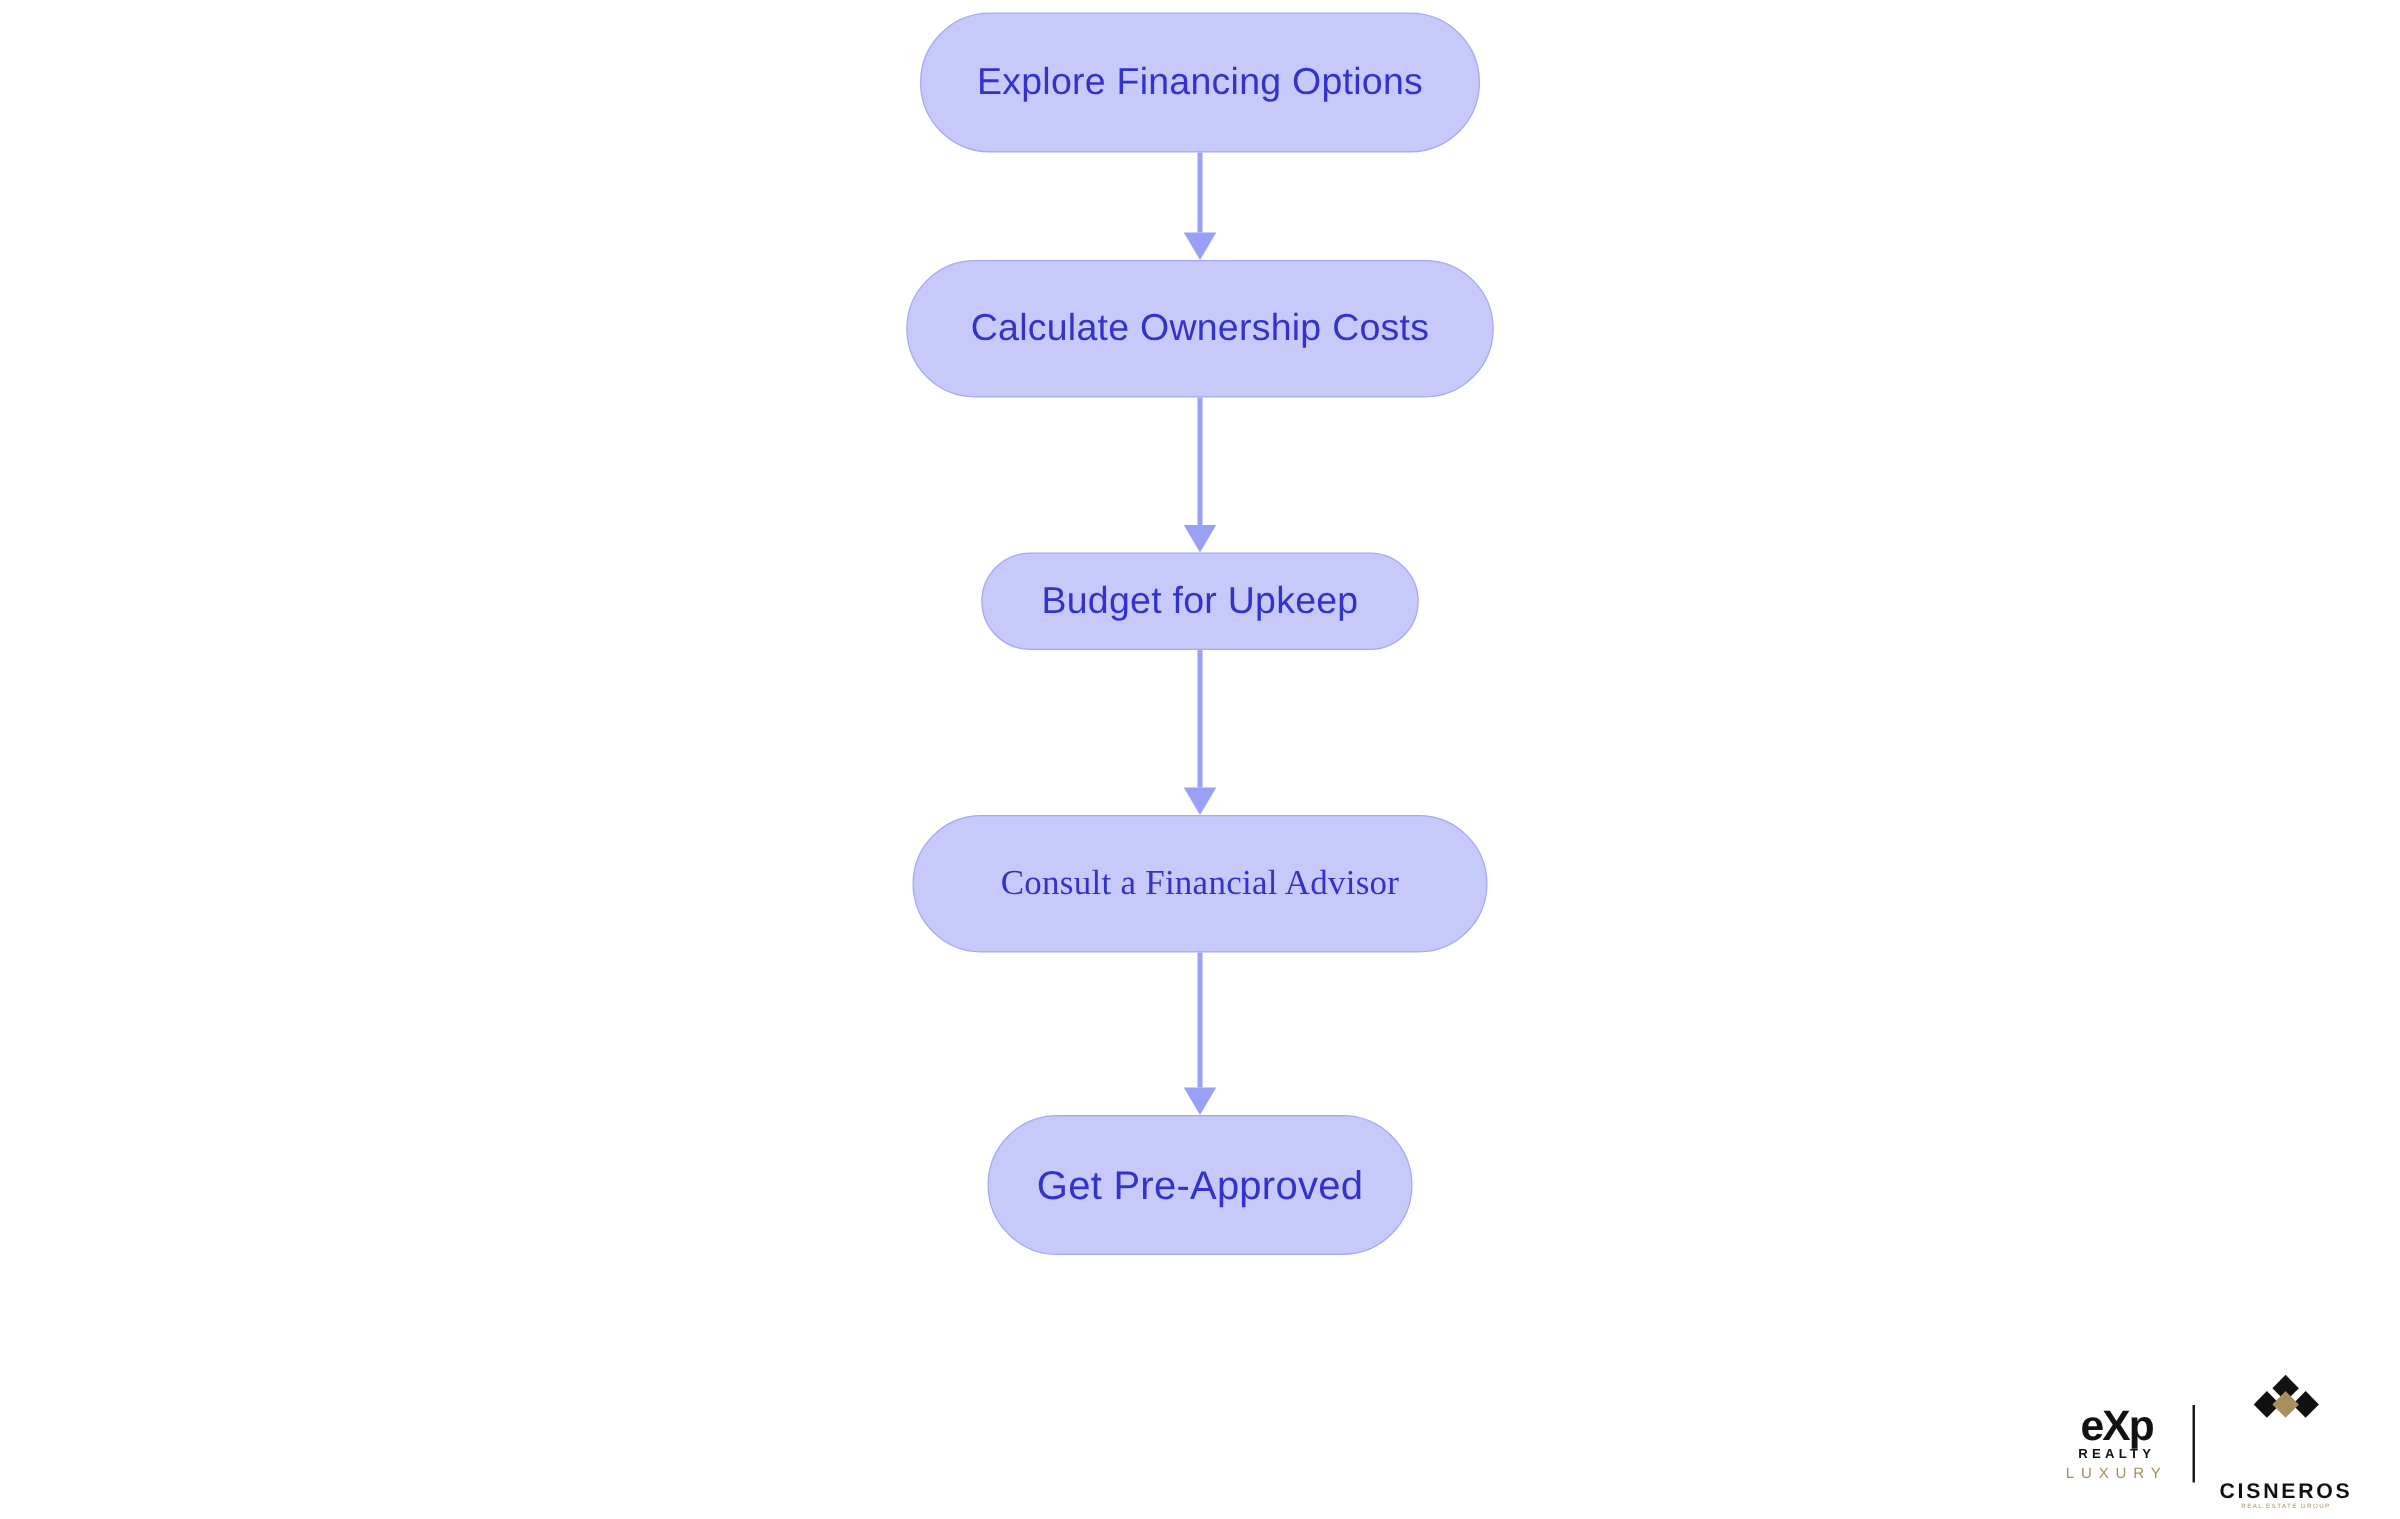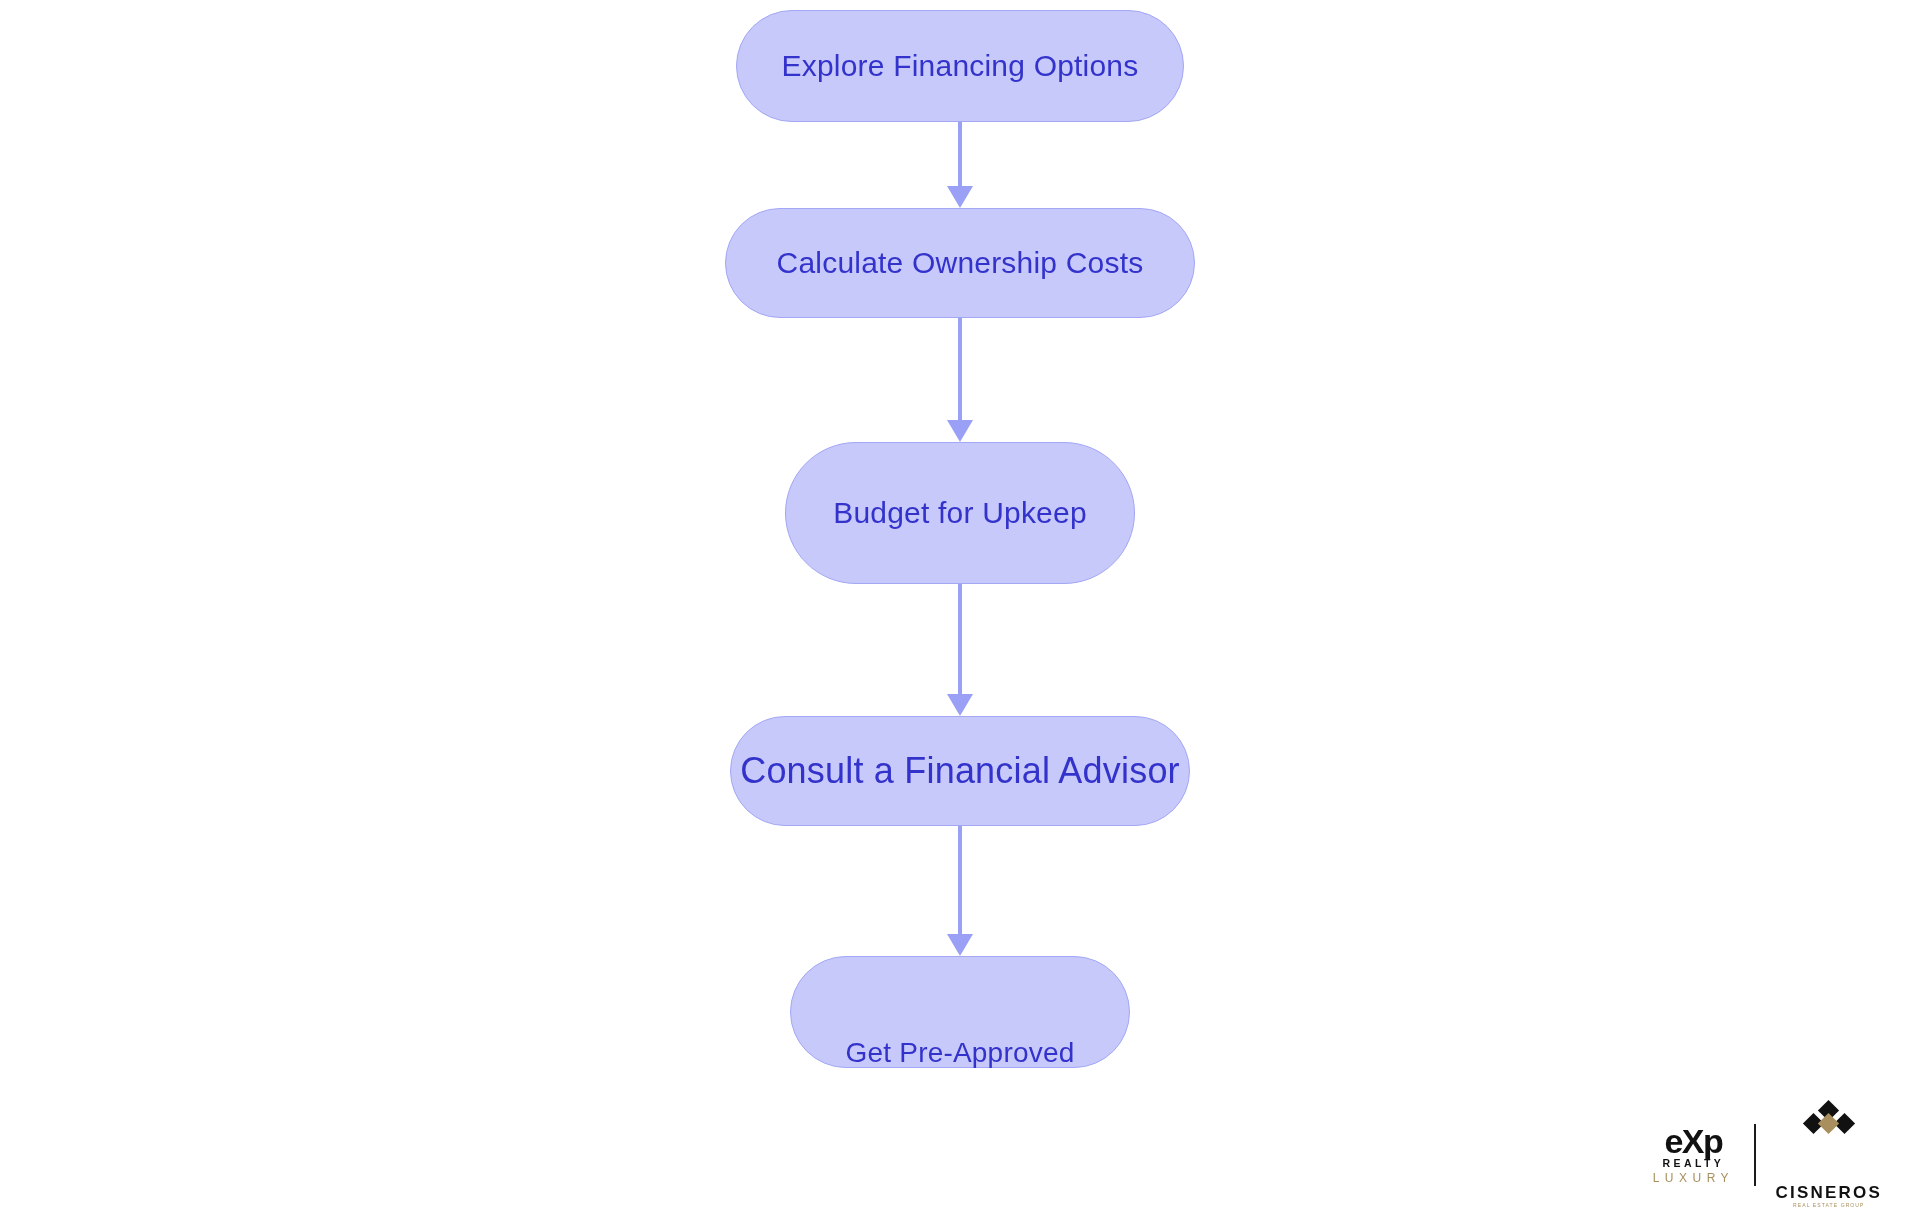--- a/index.html
+++ b/index.html
@@ -50,23 +50,23 @@
     font-weight: 400;
   }
   .node-label {
     color: #3333cc;
     line-height: 1;
   }
 
   
   .node.n0 { width: 448px; height: 112px; font-size: 30px; }
   .node.n1 { width: 470px; height: 110px; font-size: 30px; }
-  .node.n2 { width: 350px; height: 142px; font-size: 30px; }
-  .node.n3 { width: 460px; height: 110px; font-size: 36px; }
-  .node.n4 { width: 340px; height: 112px; font-size: 28px; align-items: flex-end; }
+  .node.n2 { width: 350px; height: 78px; font-size: 30px; }
+  .node.n3 { width: 460px; height: 110px; font-size: 28px; font-family: Liberation Serif, serif; }
+  .node.n4 { width: 340px; height: 112px; font-size: 32px; }
 
   
   .connector {
     position: relative;
     width: 30px;
     display: flex;
     flex-direction: column;
     align-items: center;
     justify-content: flex-start;
   }

